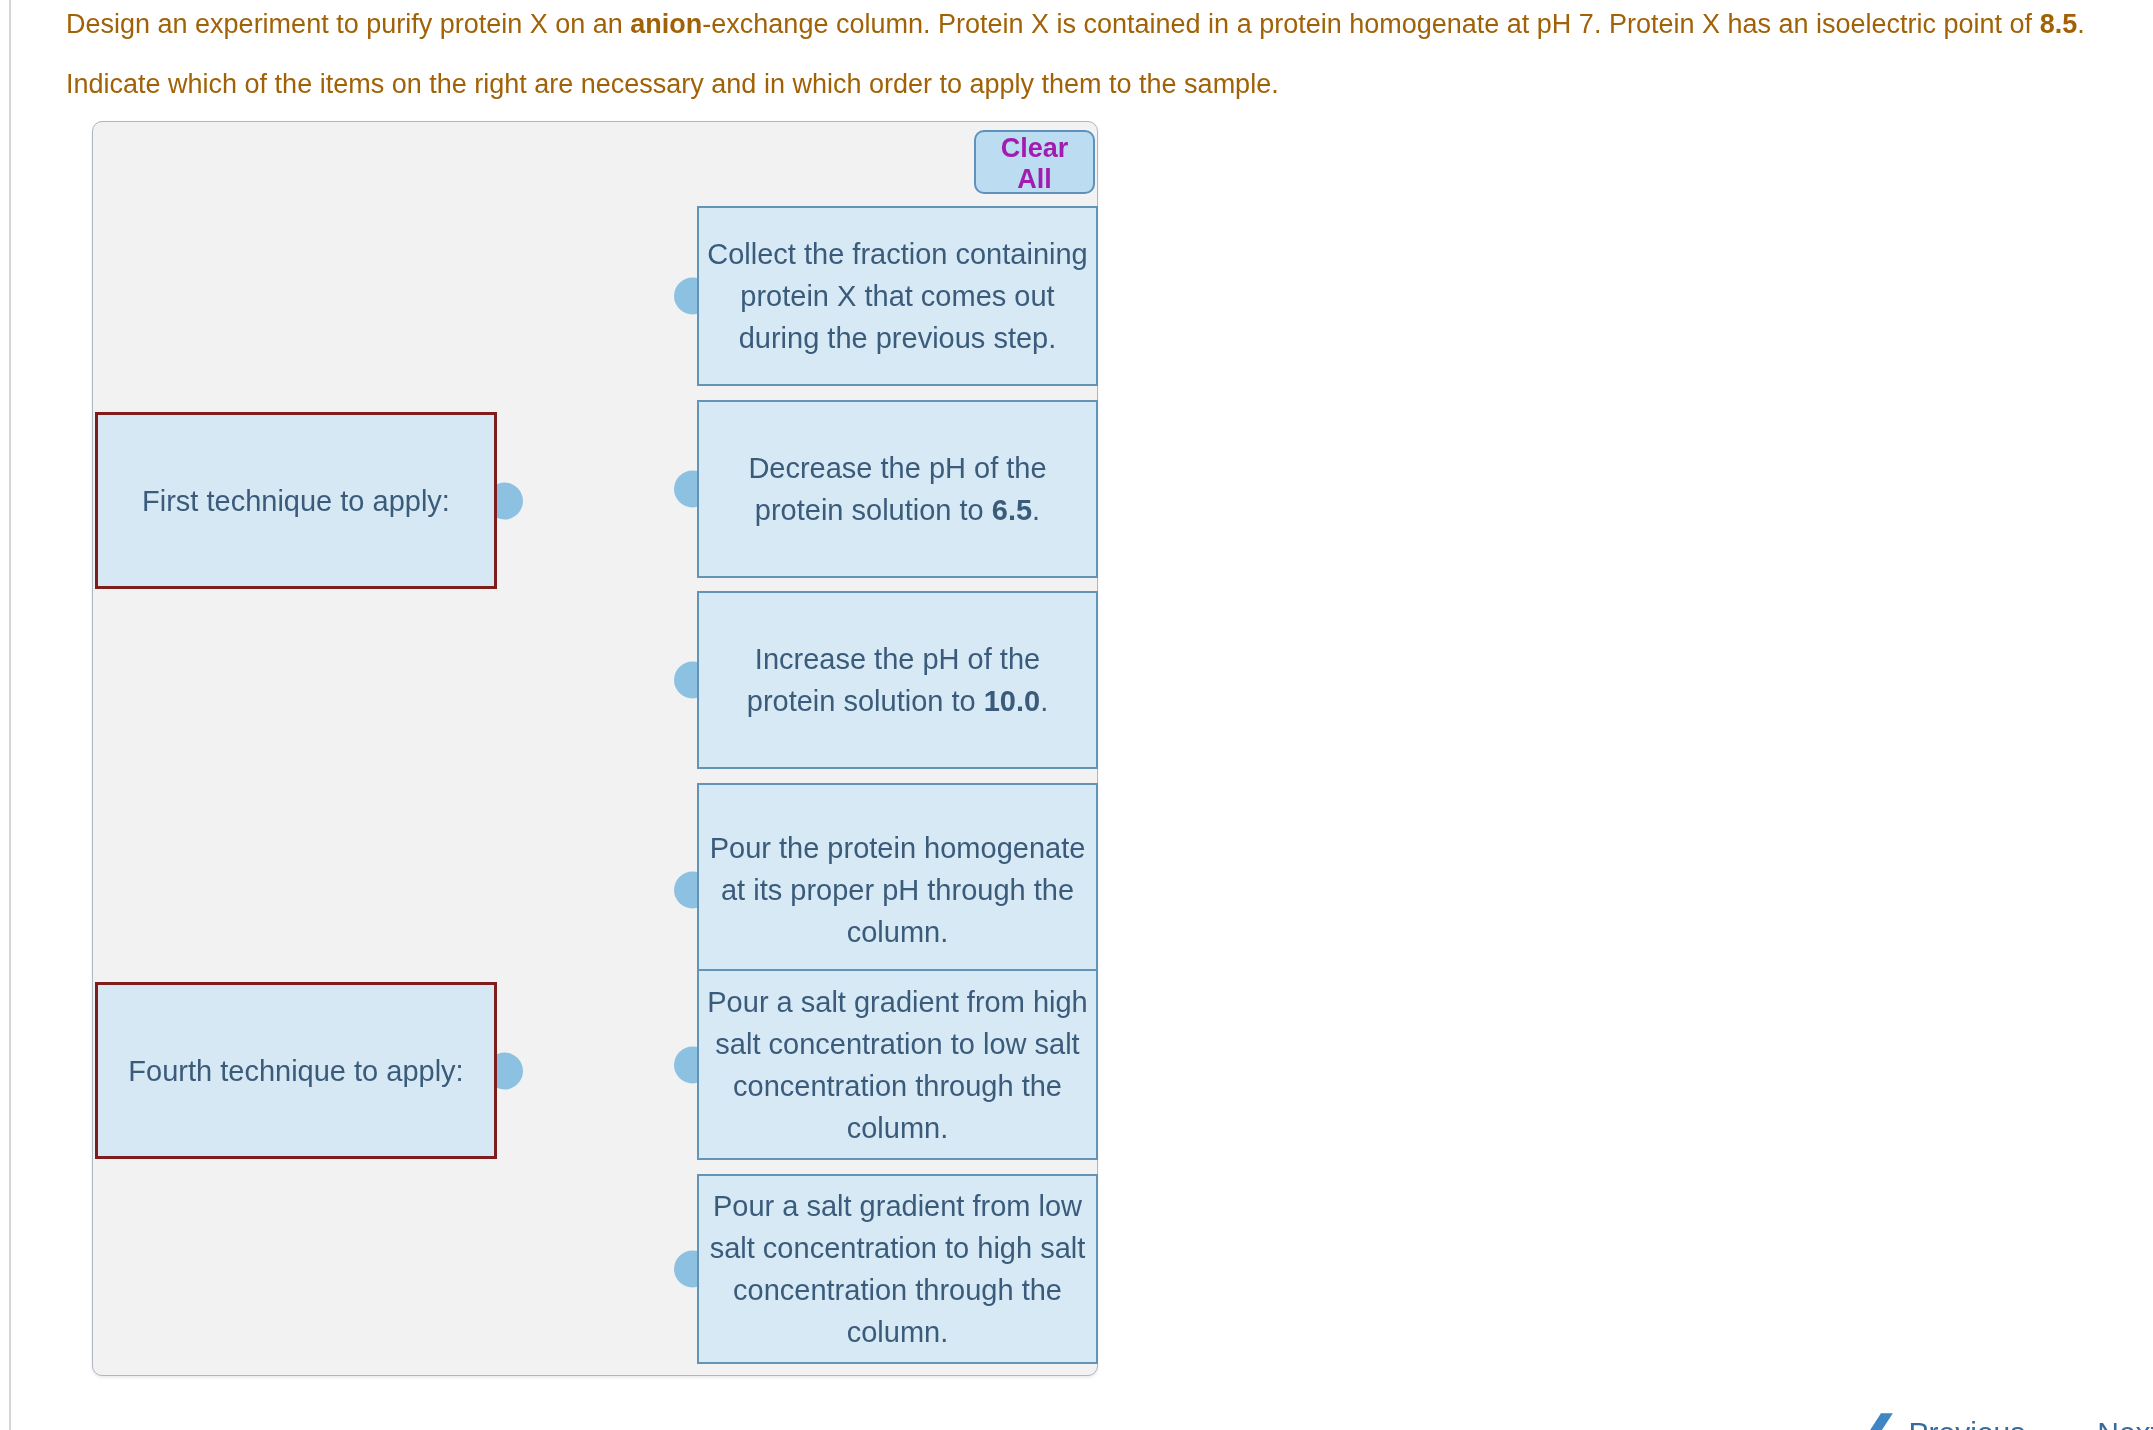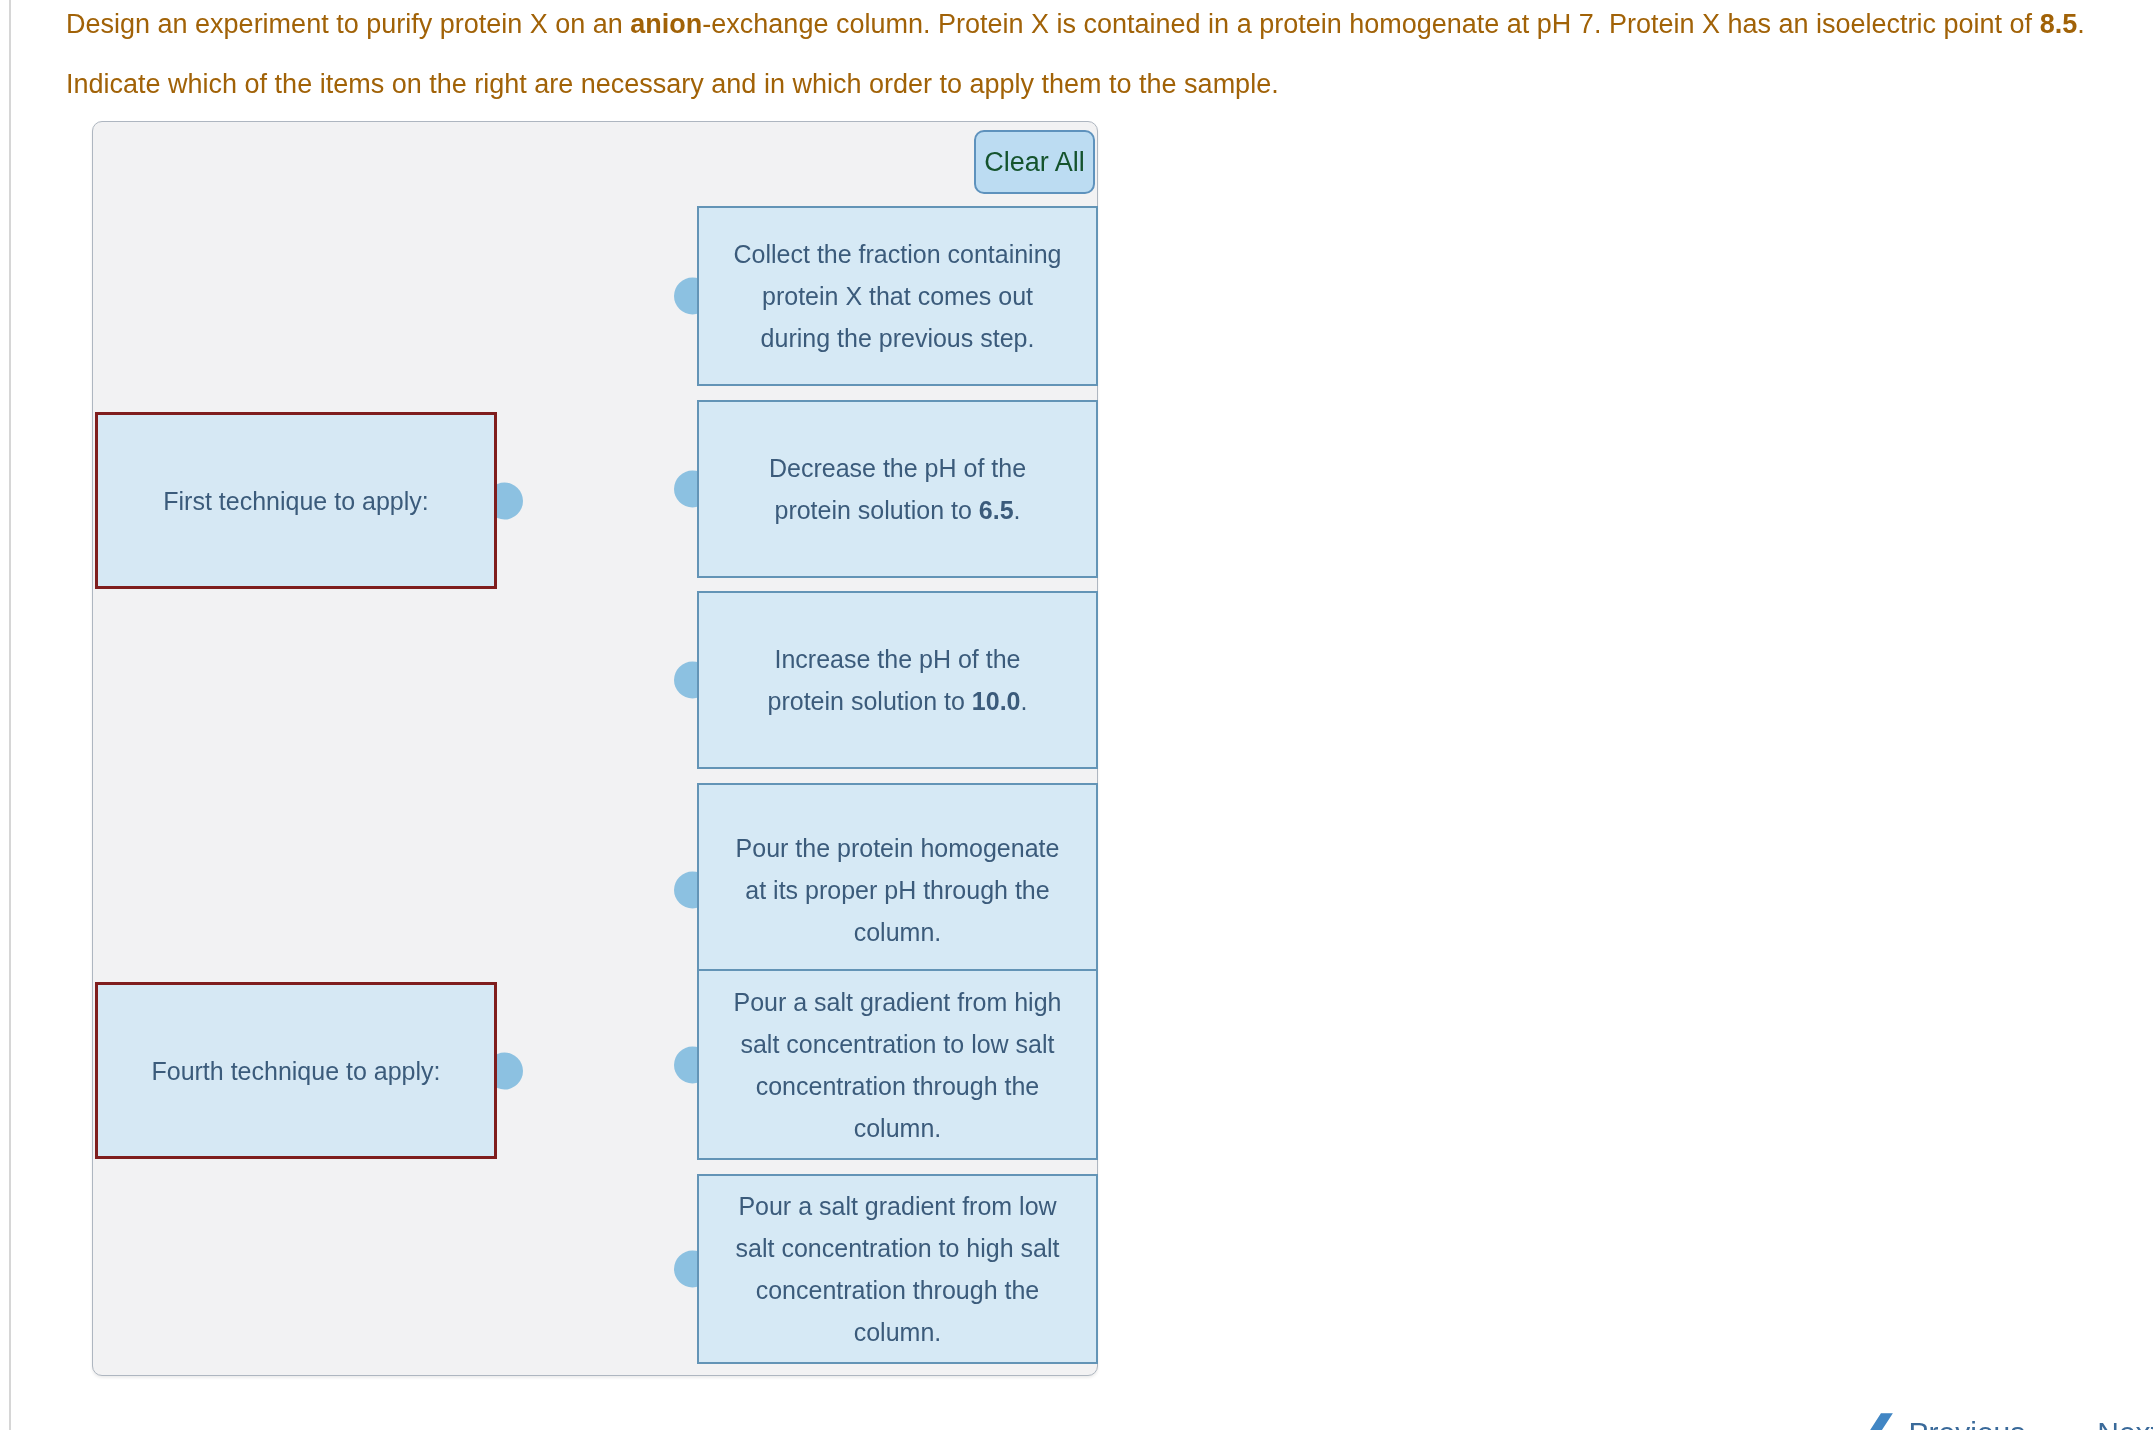--- a/index.html
+++ b/index.html
@@ -16,36 +16,37 @@
 
   
   .panel{
     position:absolute;left:92px;top:121px;width:1004px;height:1253px;
     background:#f2f2f3;border:1px solid #aeb6c0;border-radius:10px;
     box-shadow:0 2px 3px rgba(0,0,0,0.08);
   }
   .clear-all{
     position:absolute;right:2px;top:8px;width:121px;height:64px;
     background:#bcdcf2;border:2px solid #5e92bd;border-radius:10px;
-    color:#14532d;font-size:27px;font-family:"Liberation Sans",sans-serif;
+    color:#a21caf;font-size:27px;font-family:"Liberation Sans",sans-serif;
     cursor:pointer;
+    font-weight:bold;
   }
 
   
   .group{position:absolute;}
   .knob{
     position:absolute;top:50%;transform:translateY(-50%);
     width:37px;height:37px;border-radius:50%;background:#8cc1e1;
   }
   .slot-group .knob{right:-26px;}
   .card-group .knob{left:-23px;}
   .box{
     position:absolute;left:0;top:0;right:0;bottom:0;
     display:flex;align-items:center;justify-content:center;
-    text-align:center;color:#3b5b7b;font-size:25px;line-height:42px;
+    text-align:center;color:#3b5b7b;font-size:29px;line-height:42px;
   }
   .slot-group .box{background:#d6e8f4;border:3px solid #7f1d1d;}
   .card-group .box{background:#d6e9f5;border:2px solid #6394b6;}
   .box b{font-weight:700;}
 
   .slot-group{left:2px;width:402px;height:177px;}
   .s1{top:290px;} .s2{top:480px;} .s3{top:670px;} .s4{top:860px;}
 
   .card-group{left:604px;width:401px;}
   .c1{top:84px;height:180px;}

